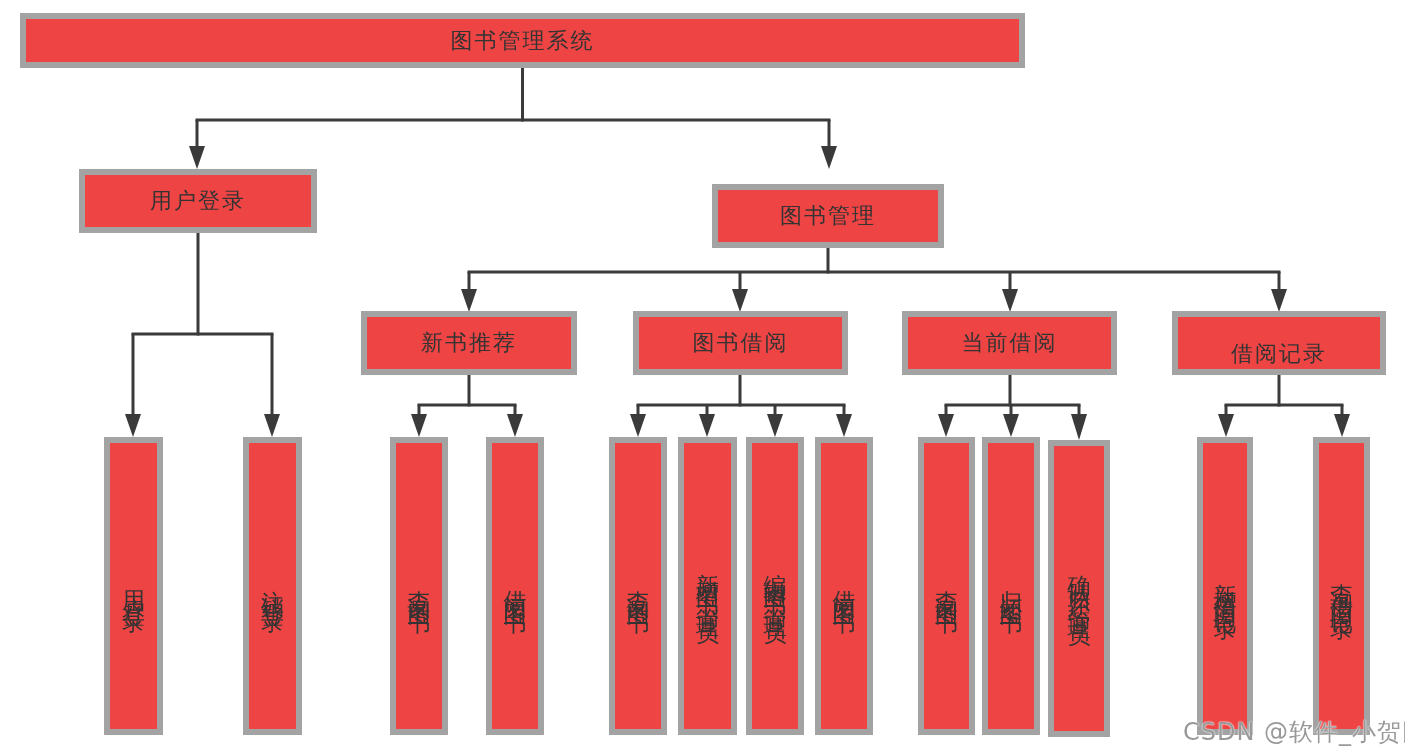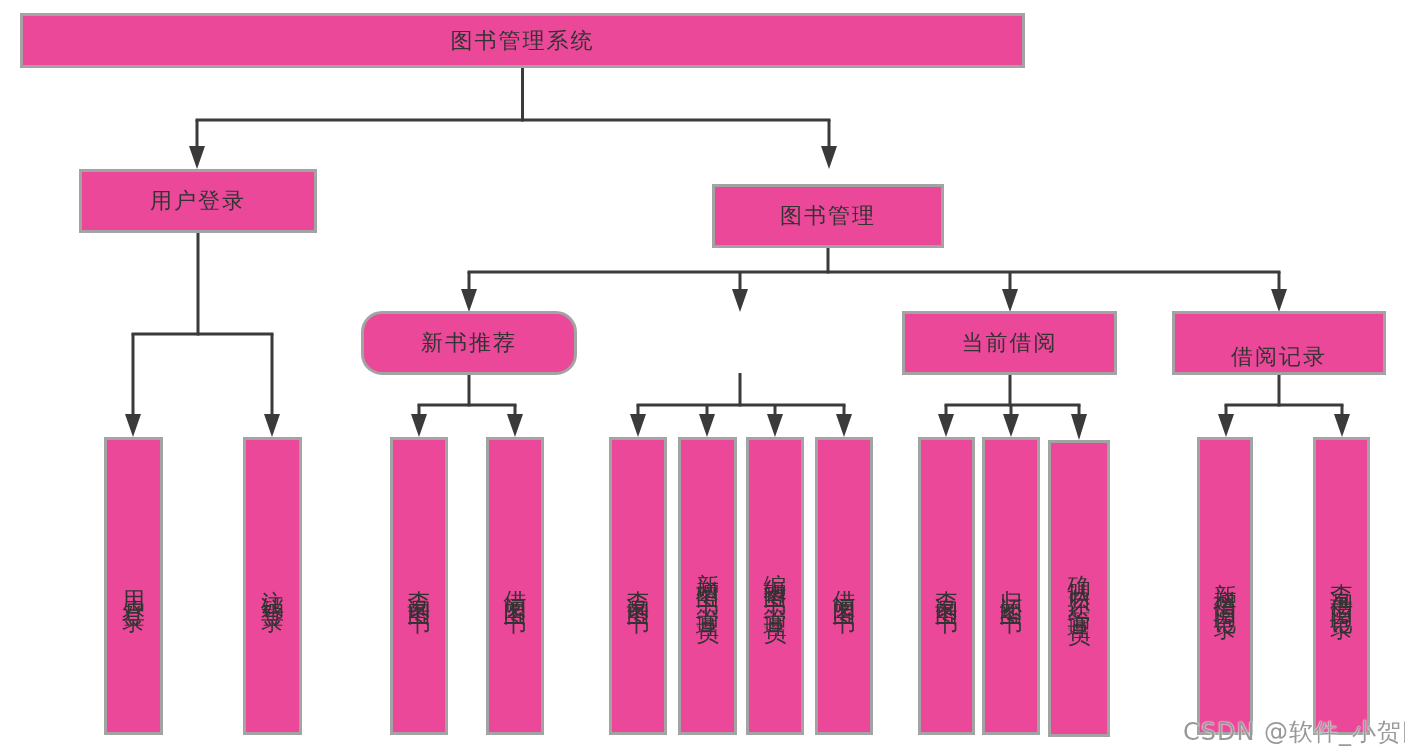--- a/index.html
+++ b/index.html
@@ -19,22 +19,22 @@
     position: absolute;
     left: 0;
     top: 0;
     width: 1405px;
     height: 747px;
     z-index: 1;
   }
   .node {
     position: absolute;
     box-sizing: border-box;
-    border: 3px solid #a3a3a3;
-    background: #ec4899;
+    border: 6px solid #a3a3a3;
+    background: #ef4444;
     display: flex;
     align-items: center;
     justify-content: center;
     color: #333333;
     z-index: 2;
   }
   .h-label {
     font-size: 22px;
     letter-spacing: 2px;
     white-space: nowrap;
@@ -134,22 +134,25 @@
     <span class="h-label">图书管理系统</span>
   </div>
 
   <div class="node" style="left:79px; top:169px; width:238px; height:64px;">
     <span class="h-label">用户登录</span>
   </div>
   <div class="node" style="left:712px; top:169px; width:232px; height:64px;margin-top:15px;">
     <span class="h-label">图书管理</span>
   </div>
 
-  <div class="node" style="left:361px; top:311px; width:216px; height:64px;border-radius:21px;">
+  <div class="node" style="left:361px; top:311px; width:216px; height:64px;">
     <span class="h-label">新书推荐</span>
+  </div>
+  <div class="node" style="left:633px; top:311px; width:215px; height:64px;">
+    <span class="h-label">图书借阅</span>
   </div>
   <div class="node" style="left:902px; top:311px; width:215px; height:64px;justify-content:center;">
     <span class="h-label">当前借阅</span>
   </div>
   <div class="node" style="left:1172px; top:311px; width:214px; height:64px;align-items:flex-end;">
     <span class="h-label">借阅记录</span>
   </div>
 
   <div class="node" style="left:104px; top:437px; width:59px; height:298px;">
     <span class="v-label">用户登录</span>

